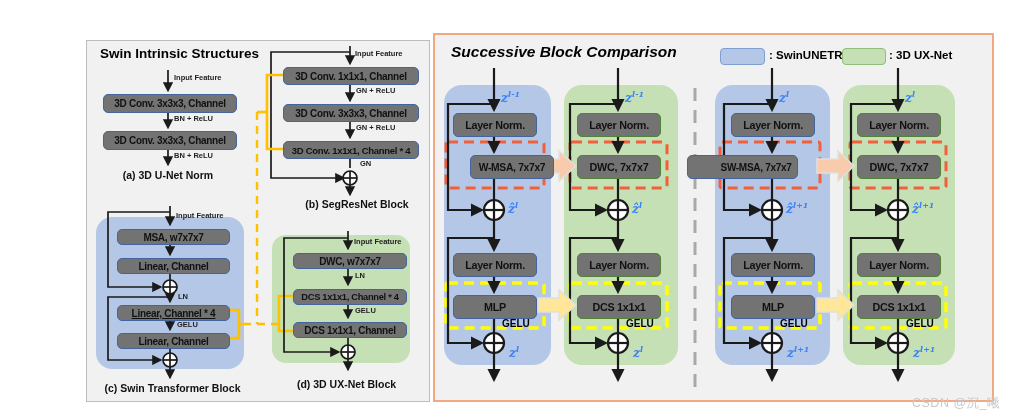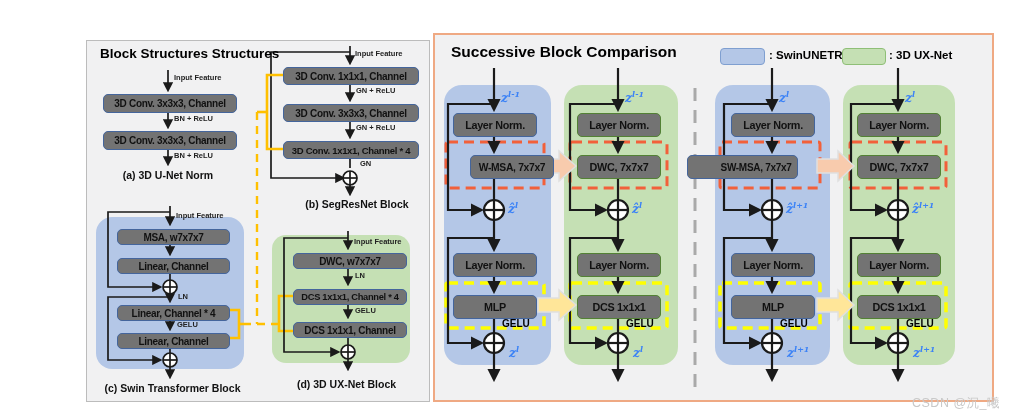--- a/index.html
+++ b/index.html
@@ -15,21 +15,21 @@
   .box{position:absolute;z-index:4;background:#737373;border:1px solid #44659c;border-radius:5px;
        display:flex;align-items:center;justify-content:center;font-weight:bold;color:#111;
        white-space:nowrap;letter-spacing:-0.3px;}
   .box.green{border-color:#538135;}
   .bx10{font-size:10px;}
   .bx11{font-size:10.8px;}
   .lbl{position:absolute;z-index:5;font-weight:bold;color:#222;white-space:nowrap;}
   .edge{font-size:7.5px;}
   .cap{font-size:10.5px;color:#111;text-align:center;}
   .title-l{font-size:13.5px;color:#000;}
-  .title-r{font-size:15.5px;color:#000;}
+  .title-r{font-size:15.5px;color:#000;font-style:italic;}
   .gelu{font-size:10px;color:#000;}
   .mathlab{position:absolute;z-index:5;font-family:"DejaVu Serif","Liberation Serif",serif;
            font-style:italic;font-weight:bold;font-size:12.5px;color:#3b82f6;white-space:nowrap;}
   .mathlab sup{font-size:8px;}
   .legend-swatch{position:absolute;z-index:5;height:15px;border-radius:4px;}
   .legend-txt{font-size:11.5px;color:#000;}
   .watermark{position:absolute;z-index:6;font-size:12.5px;color:#c9c9c9;letter-spacing:0.5px;}
 </style>
 </head>
 <body>
@@ -203,21 +203,21 @@
     <g stroke="#e0e0e0" stroke-width="1.5">
       <path d="M538,159 L559,159 L559,151 L576,166 L559,181 L559,173 L538,173 Z" fill="#f8cbad"></path>
       <path d="M538,298 L559,298 L559,290 L576,305 L559,320 L559,312 L538,312 Z" fill="#ffe699"></path>
       <path d="M817,159 L838,159 L838,151 L854,166 L838,181 L838,173 L817,173 Z" fill="#f8cbad"></path>
       <path d="M817,298 L838,298 L838,290 L854,305 L838,320 L838,312 L817,312 Z" fill="#ffe699"></path>
     </g>
 
     <line x1="695" y1="88" x2="695" y2="396" stroke="#a9a9a9" stroke-width="3" stroke-dasharray="13 9"></line>
   </svg>
 
-  <div class="lbl title-l" style="left:100px;top:46px;">Block Structures Structures</div>
+  <div class="lbl title-l" style="left:100px;top:46px;">Swin Intrinsic Structures</div>
 
   <div class="lbl edge" style="left:174px;top:73px;">Input Feature</div>
   <div class="box bx10" style="left:103px;top:94px;width:132px;height:17px;">3D Conv. 3x3x3, Channel</div>
   <div class="lbl edge" style="left:174px;top:114px;">BN + ReLU</div>
   <div class="box bx10" style="left:103px;top:131px;width:132px;height:17px;">3D Conv. 3x3x3, Channel</div>
   <div class="lbl edge" style="left:174px;top:151px;">BN + ReLU</div>
   <div class="lbl cap" style="left:98px;top:169px;width:140px;">(a) 3D U-Net Norm</div>
 
   <div class="lbl edge" style="left:355px;top:49px;">Input Feature</div>
   <div class="box bx10" style="left:283px;top:67px;width:134px;height:16px;">3D Conv. 1x1x1, Channel</div>
@@ -225,21 +225,21 @@
   <div class="box bx10" style="left:283px;top:104px;width:134px;height:16px;">3D Conv. 3x3x3, Channel</div>
   <div class="lbl edge" style="left:356px;top:123px;">GN + ReLU</div>
   <div class="box bx10" style="left:283px;top:141px;width:134px;height:16px;font-size:9.5px;">3D Conv. 1x1x1, Channel * 4</div>
   <div class="lbl edge" style="left:360px;top:159px;">GN</div>
   <div class="lbl cap" style="left:287px;top:198px;width:140px;">(b) SegResNet Block</div>
 
   <div class="lbl edge" style="left:176px;top:211px;">Input Feature</div>
   <div class="box bx10" style="left:117px;top:229px;width:111px;height:14px;">MSA, w7x7x7</div>
   <div class="box bx10" style="left:117px;top:258px;width:111px;height:14px;">Linear, Channel</div>
   <div class="lbl edge" style="left:178px;top:292px;">LN</div>
-  <div class="box bx10" style="left:117px;top:305px;width:111px;height:14px;">Linear, Channel * 4</div>
+  <div class="box bx10" style="left:117px;top:305px;width:111px;height:14px;text-decoration:underline;">Linear, Channel * 4</div>
   <div class="lbl edge" style="left:177px;top:320px;">GELU</div>
   <div class="box bx10" style="left:117px;top:333px;width:111px;height:14px;">Linear, Channel</div>
   <div class="lbl cap" style="left:90px;top:382px;width:165px;">(c) Swin Transformer Block</div>
 
   <div class="lbl edge" style="left:354px;top:237px;">Input Feature</div>
   <div class="box bx10" style="left:293px;top:253px;width:112px;height:14px;">DWC, w7x7x7</div>
   <div class="lbl edge" style="left:355px;top:271px;">LN</div>
   <div class="box bx10" style="left:293px;top:289px;width:112px;height:14px;font-size:9.3px;">DCS 1x1x1, Channel * 4</div>
   <div class="lbl edge" style="left:355px;top:306px;">GELU</div>
   <div class="box bx10" style="left:293px;top:322px;width:112px;height:14px;">DCS 1x1x1, Channel</div>

